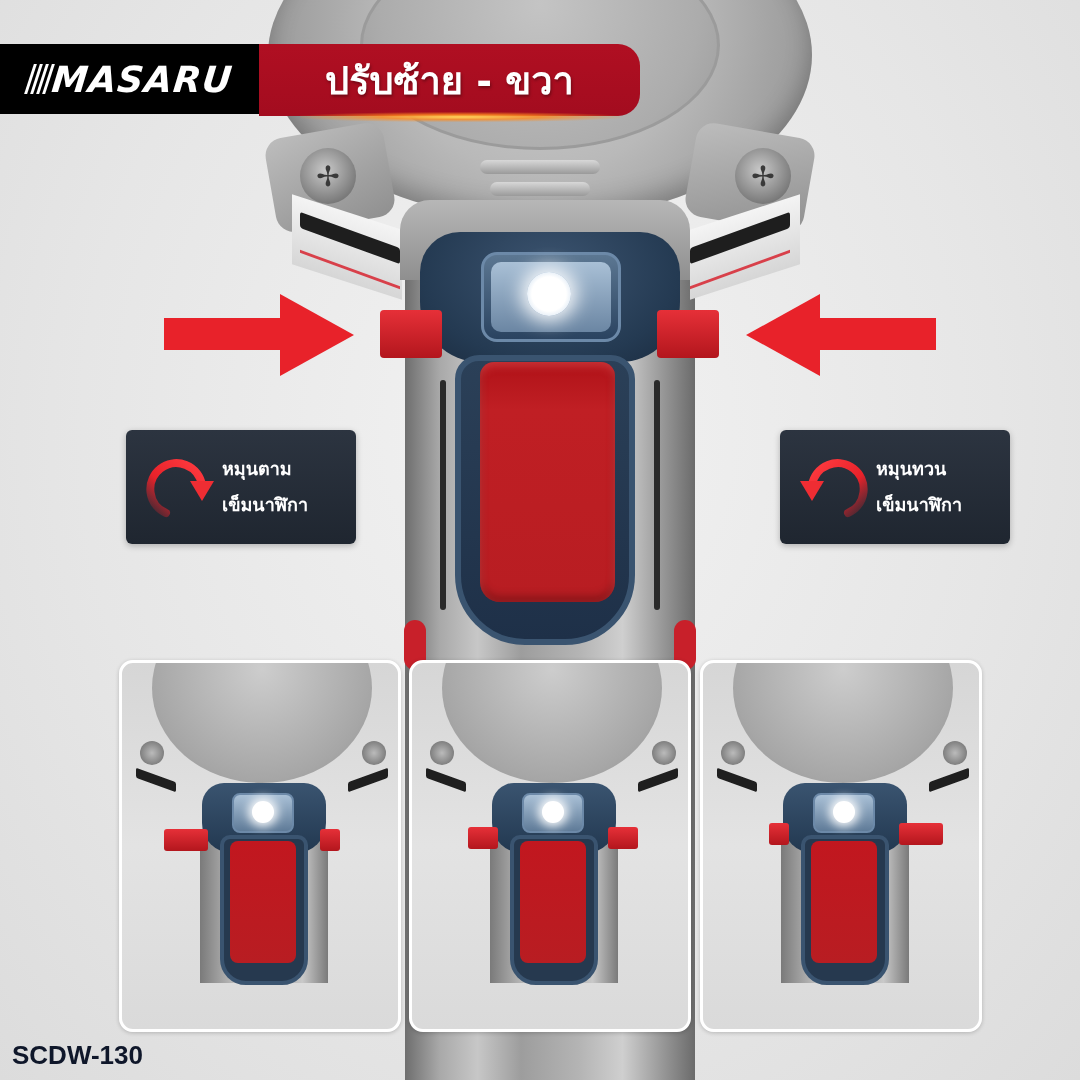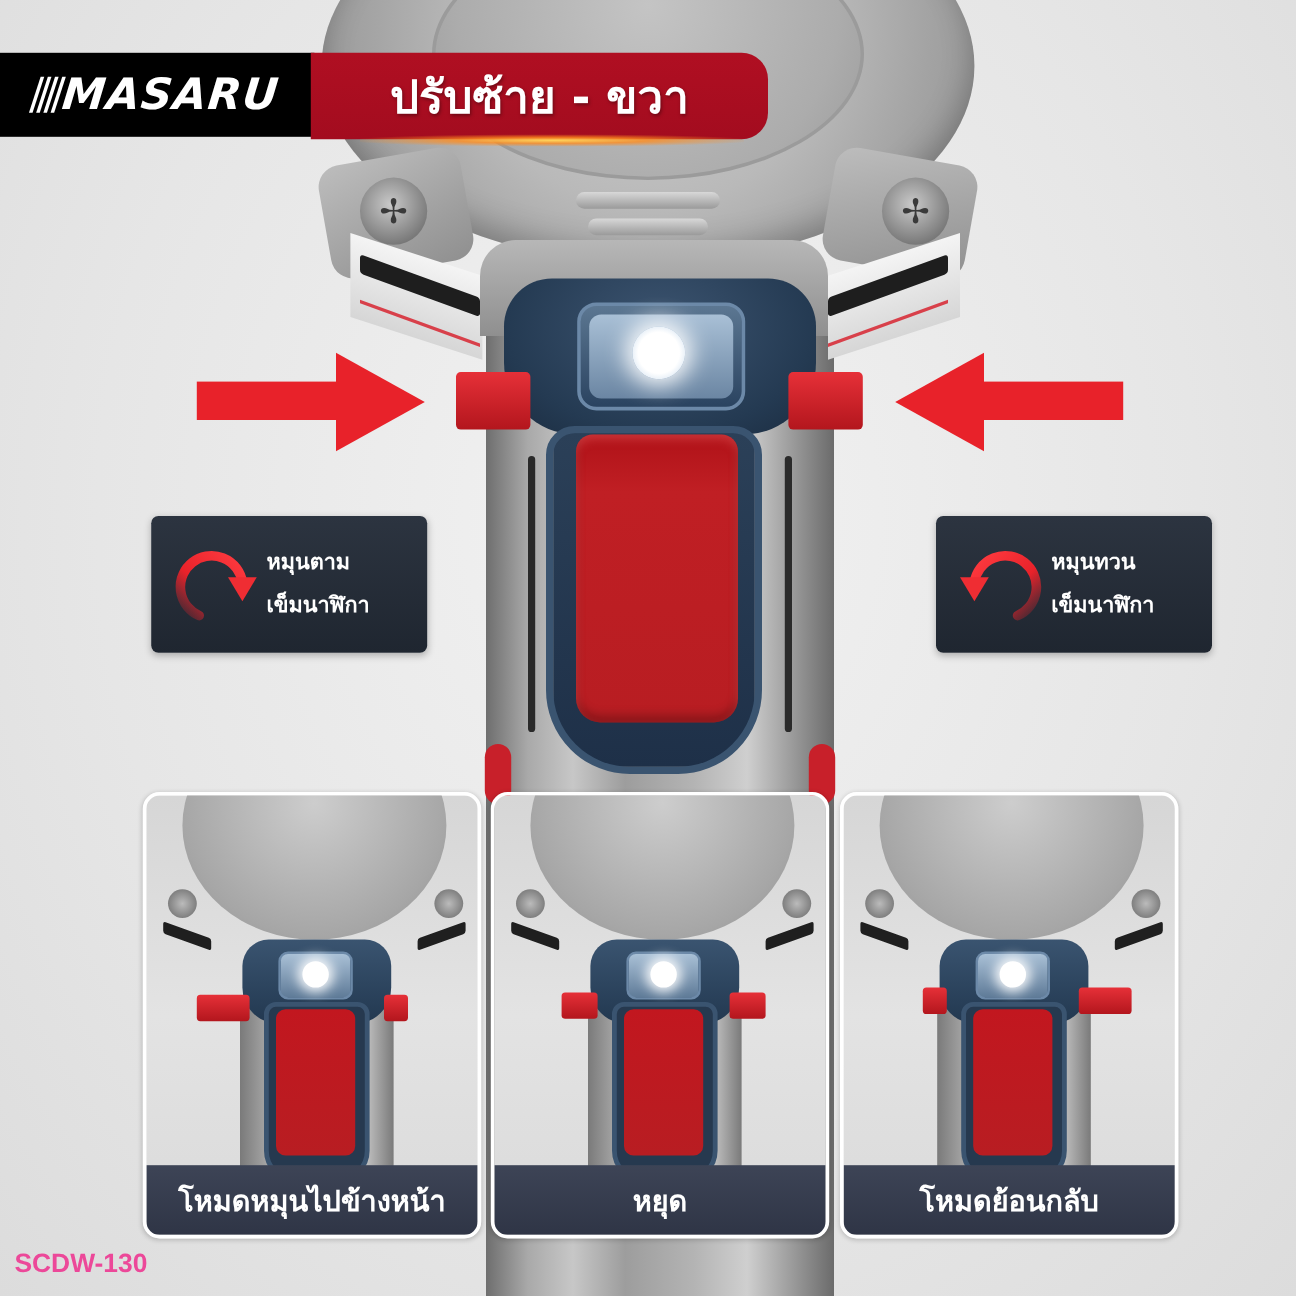--- a/index.html
+++ b/index.html
@@ -177,21 +177,21 @@
     left: 98px; top: 172px; width: 88px; height: 150px;
     background: #26394f; border: 4px solid #3a5470; border-radius: 10px 10px 26px 26px;
   }
   .t-trigger {
     left: 108px; top: 178px; width: 66px; height: 122px;
     background: linear-gradient(#c2171f, #b81d22); border-radius: 8px;
   }
   .t-key { width: 44px; height: 22px; background: linear-gradient(#e63038, #b3161d); border-radius: 3px; }
 
   .model {
-    left: 12px; top: 1040px; font-size: 22px; font-weight: bold; color: #ec4899;
+    left: 12px; top: 1040px; font-size: 26px; font-weight: bold; color: #0f172a;
     font-family: "Liberation Sans", sans-serif;
   }
 </style>
 </head>
 <body>
 
 <div class="tool-wrap">
   <div class="abs body-outer"></div>
   <div class="abs grip-groove" style="left:440px; top:380px;"></div>
   <div class="abs grip-groove" style="left:654px; top:380px;"></div>
@@ -292,50 +292,47 @@
   <div class="abs t-screw" style="left:240px; top:78px;"></div>
   <div class="abs t-wing" style="left:14px; top:112px; transform: skewY(20deg);"></div>
   <div class="abs t-wing" style="left:226px; top:112px; transform: skewY(-20deg);"></div>
   <div class="abs t-collar"></div>
   <div class="abs t-lamp"></div>
   <div class="abs t-bulb"></div>
   <div class="abs t-key" style="left:42px; top:166px;"></div>
   <div class="abs t-key" style="left:198px; top:166px; width:20px;"></div>
   <div class="abs t-switch"></div>
   <div class="abs t-trigger"></div>
-  <div class="thumb-caption">โหมดหมุนไปข้างหน้า</div>
 </div>
 
 <div class="abs thumb" style="left:409px;">
   <div class="abs t-body"></div>
   <div class="abs t-head"></div>
   <div class="abs t-screw" style="left:18px; top:78px;"></div>
   <div class="abs t-screw" style="left:240px; top:78px;"></div>
   <div class="abs t-wing" style="left:14px; top:112px; transform: skewY(20deg);"></div>
   <div class="abs t-wing" style="left:226px; top:112px; transform: skewY(-20deg);"></div>
   <div class="abs t-collar"></div>
   <div class="abs t-lamp"></div>
   <div class="abs t-bulb"></div>
   <div class="abs t-key" style="left:56px; top:164px; width:30px;"></div>
   <div class="abs t-key" style="left:196px; top:164px; width:30px;"></div>
   <div class="abs t-switch"></div>
   <div class="abs t-trigger"></div>
-  <div class="thumb-caption">หยุด</div>
 </div>
 
 <div class="abs thumb" style="left:700px;">
   <div class="abs t-body"></div>
   <div class="abs t-head"></div>
   <div class="abs t-screw" style="left:18px; top:78px;"></div>
   <div class="abs t-screw" style="left:240px; top:78px;"></div>
   <div class="abs t-wing" style="left:14px; top:112px; transform: skewY(20deg);"></div>
   <div class="abs t-wing" style="left:226px; top:112px; transform: skewY(-20deg);"></div>
   <div class="abs t-collar"></div>
   <div class="abs t-lamp"></div>
   <div class="abs t-bulb"></div>
   <div class="abs t-key" style="left:66px; top:160px; width:20px;"></div>
   <div class="abs t-key" style="left:196px; top:160px;"></div>
   <div class="abs t-switch"></div>
   <div class="abs t-trigger"></div>
-  <div class="thumb-caption">โหมดย้อนกลับ</div>
 </div>
 
 <div class="abs model">SCDW-130</div>
 
 </body></html>

